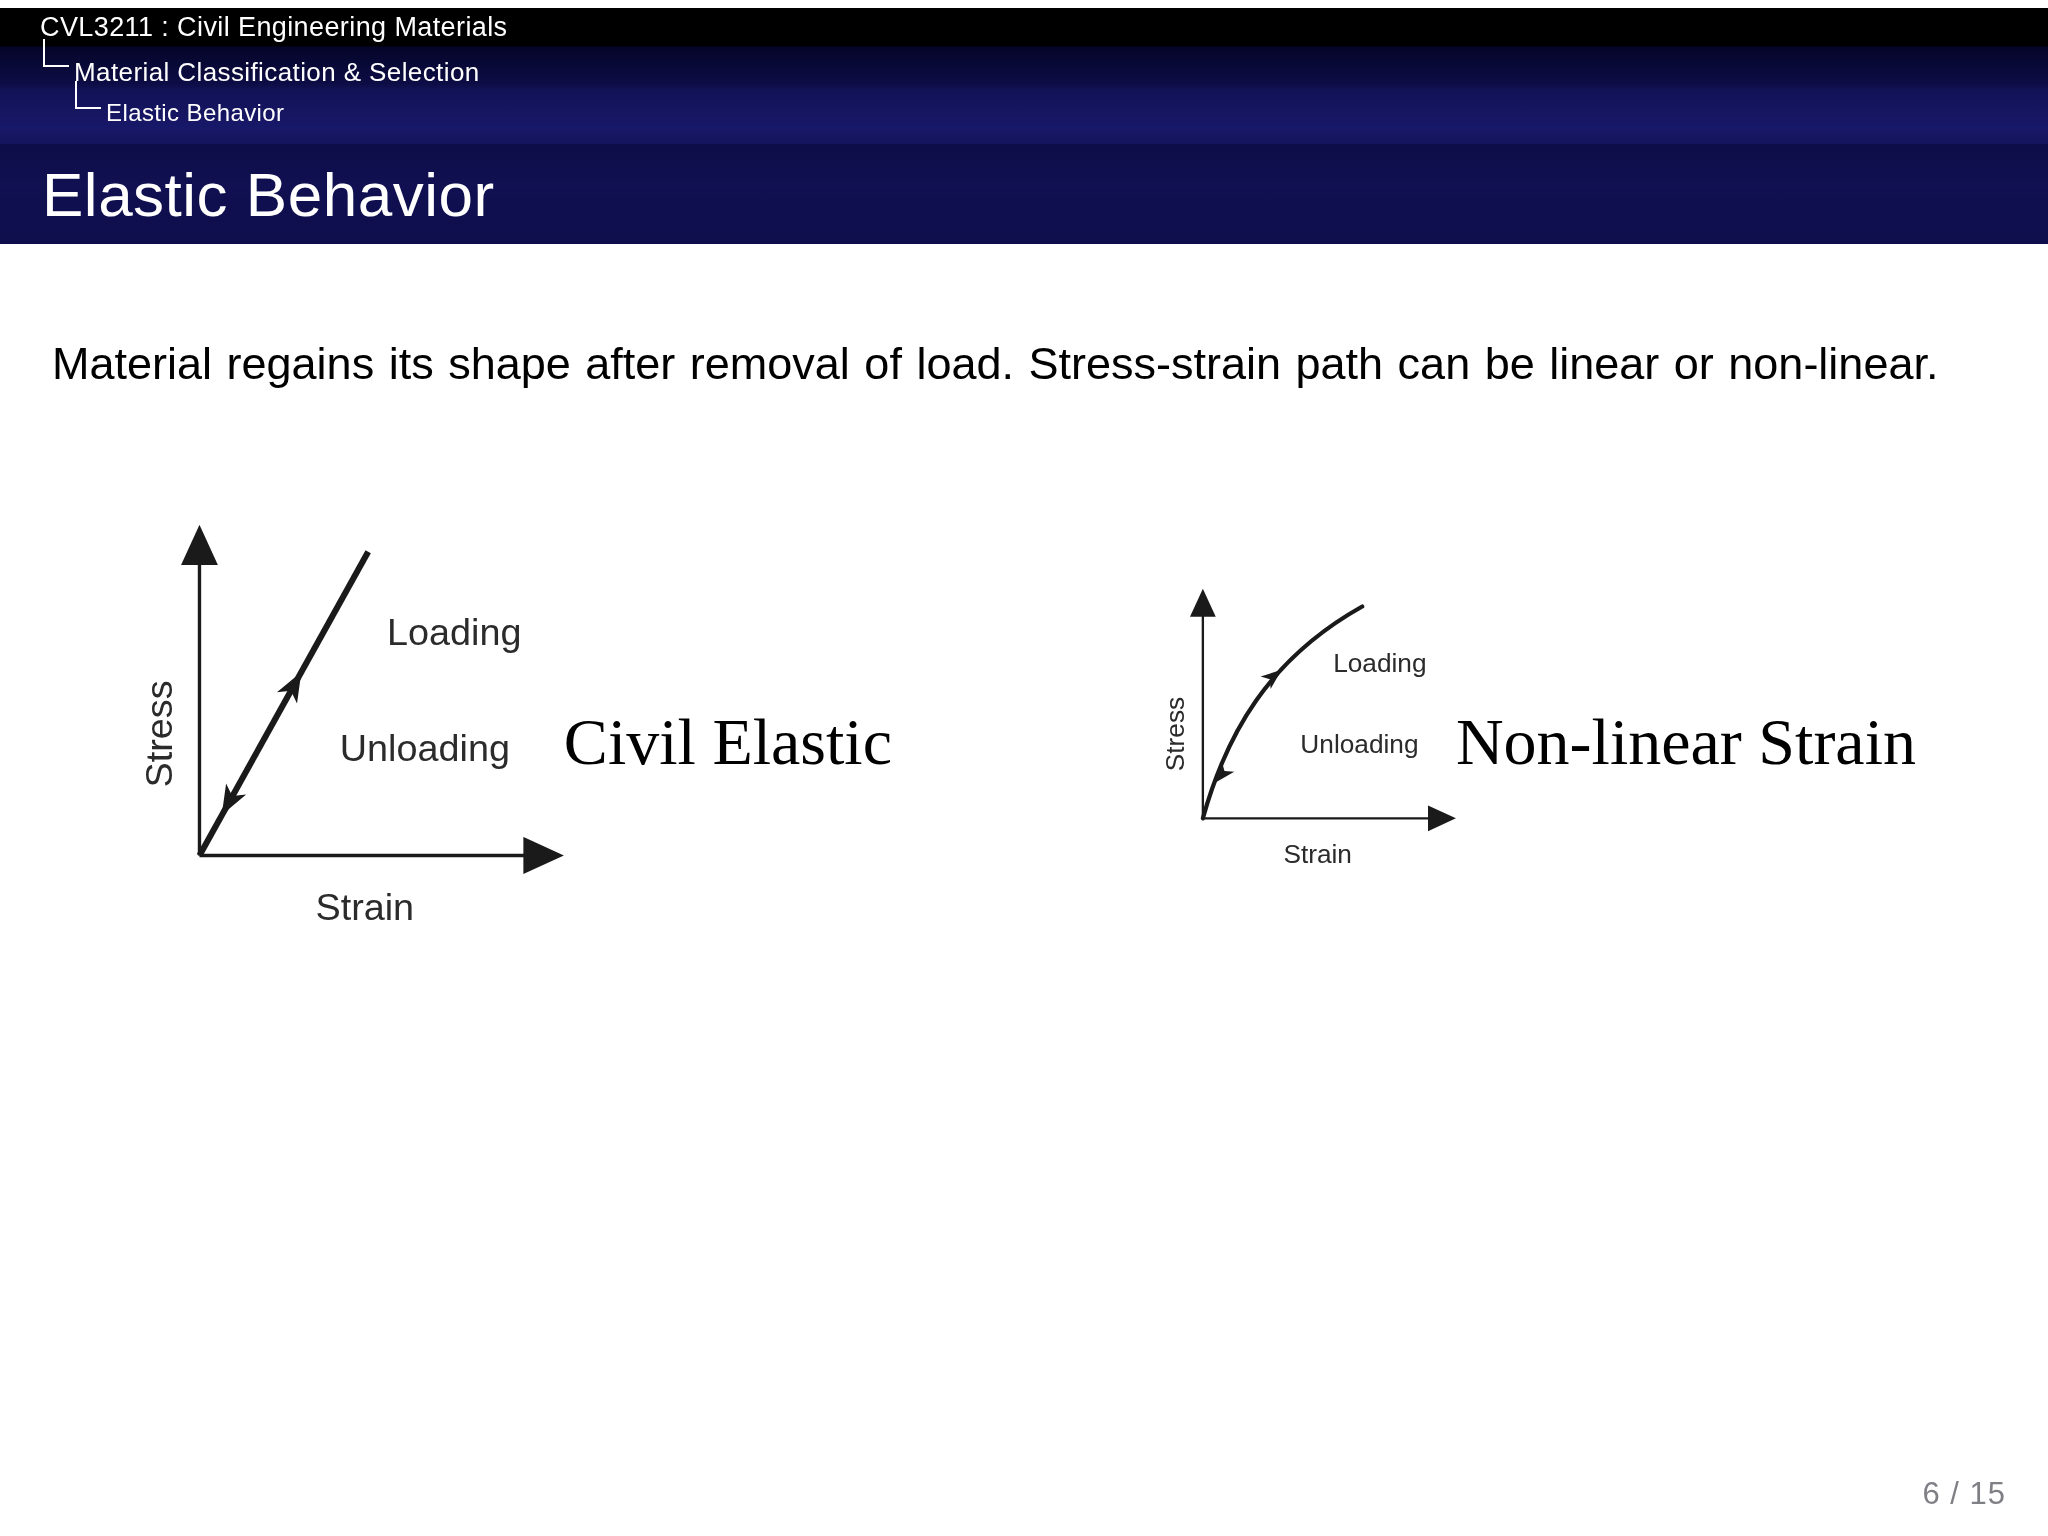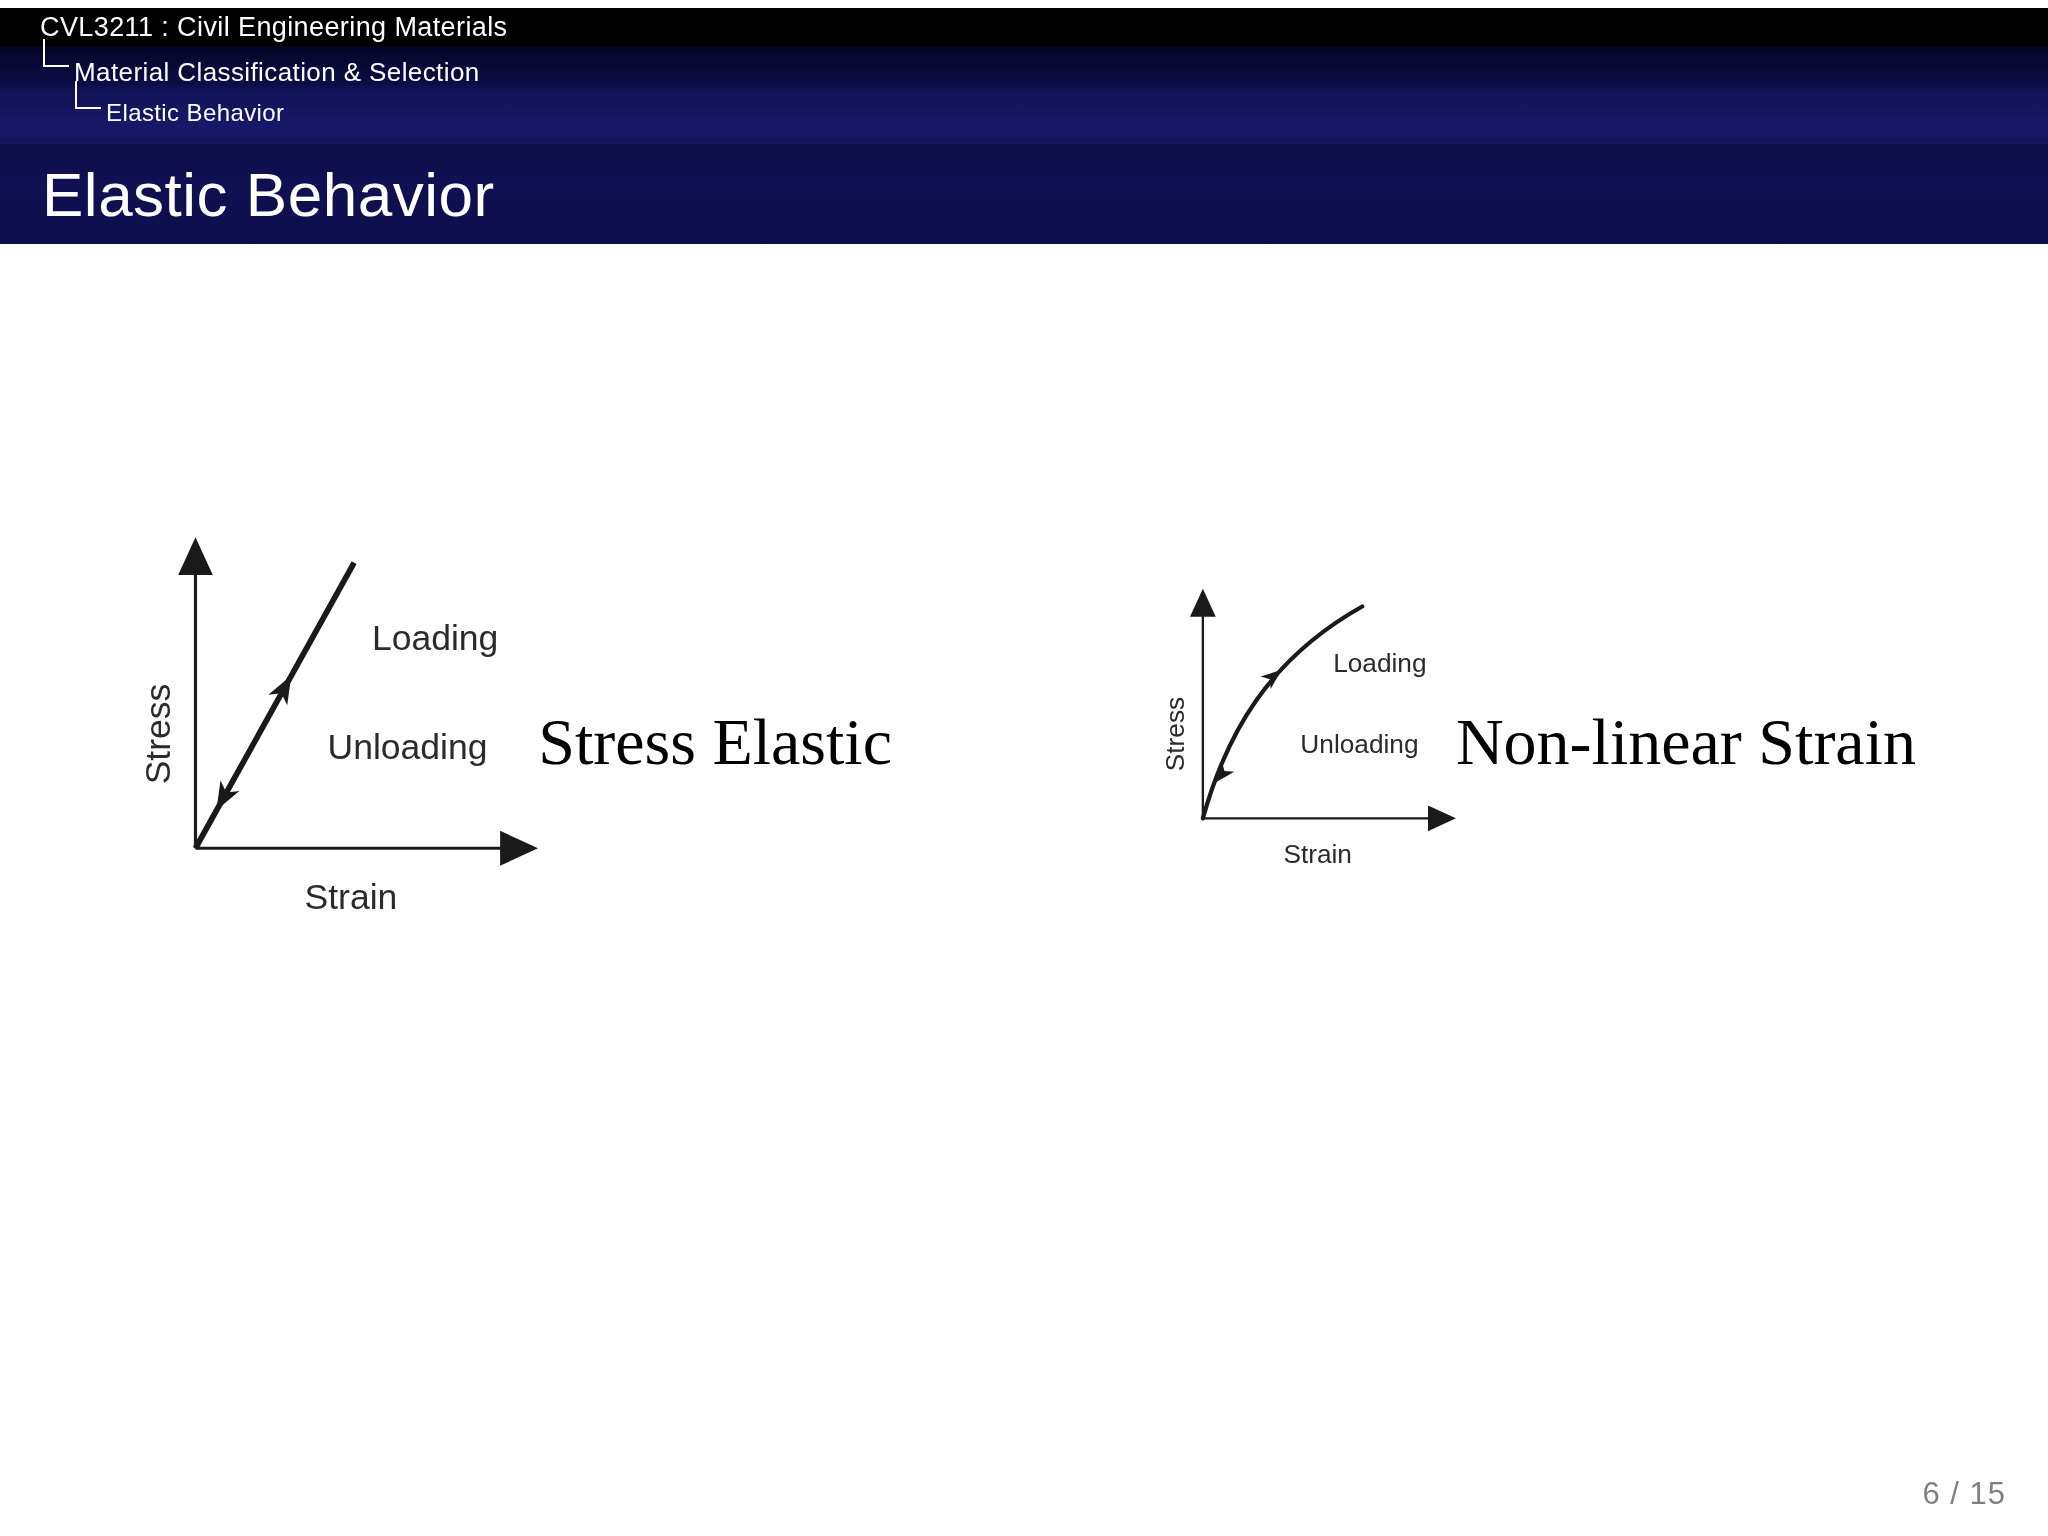--- a/index.html
+++ b/index.html
@@ -169,20 +169,21 @@
     <span class="tree-elbow"></span><span>Elastic Behavior</span>
   </div>
 </div>
 
 <div class="title-bar">
   <div class="frame-title">Elastic Behavior</div>
 </div>
 
 <div class="slide-body">
 
+  <p class="body-paragraph">Material regains its shape after removal of load. Stress-strain path can be linear or non-linear.</p>
 
   <div class="figures">
 
     <div class="figure-block">
       <svg class="figure-svg" width="640" height="600" viewBox="0 0 640 600">
         <defs>
           <marker id="axarrow1" markerWidth="13" markerHeight="13" refX="2" refY="5.5" orient="auto" markerUnits="strokeWidth">
             <path d="M0,0 L0,11 L12,5.5 z" fill="#1a1a1a"></path>
           </marker>
         </defs>
@@ -200,21 +201,21 @@
         <g transform="translate(133,420) rotate(119)">
           <path d="M0,0 L-44,17 L-32,0 L-44,-17 Z" fill="#1a1a1a"></path>
         </g>
 
         <text x="378" y="168" font-family="Liberation Sans, sans-serif" font-size="56" fill="#2b2b2b">Loading</text>
         <text x="308" y="340" font-family="Liberation Sans, sans-serif" font-size="56" fill="#2b2b2b">Unloading</text>
 
         <text x="60" y="300" font-family="Liberation Sans, sans-serif" font-size="56" fill="#2b2b2b" text-anchor="middle" transform="rotate(-90 60 300)">Stress</text>
         <text x="345" y="575" font-family="Liberation Sans, sans-serif" font-size="56" fill="#2b2b2b" text-anchor="middle">Strain</text>
       </svg>
-      <div class="figure-caption">Stress Elastic</div>
+      <div class="figure-caption">Civil Elastic</div>
     </div>
 
     <div class="figure-block">
       <svg class="figure-svg" width="640" height="600" viewBox="0 0 640 600">
         <defs>
           <marker id="axarrow2" markerWidth="13" markerHeight="13" refX="2" refY="5.5" orient="auto" markerUnits="strokeWidth">
             <path d="M0,0 L0,11 L12,5.5 z" fill="#1a1a1a"></path>
           </marker>
         </defs>
 

